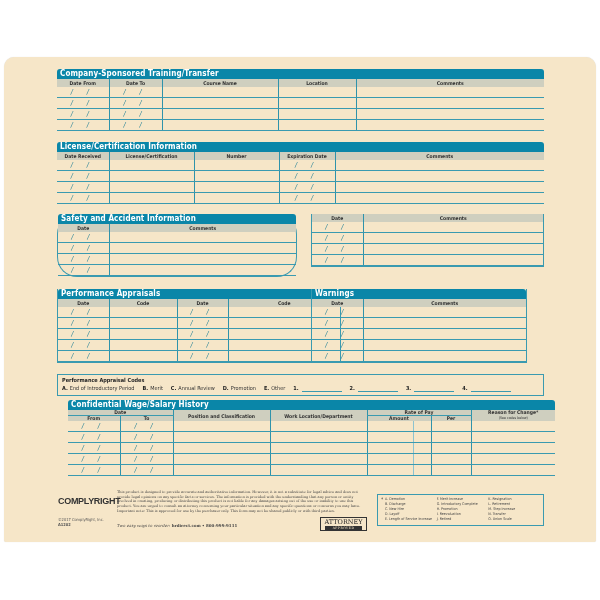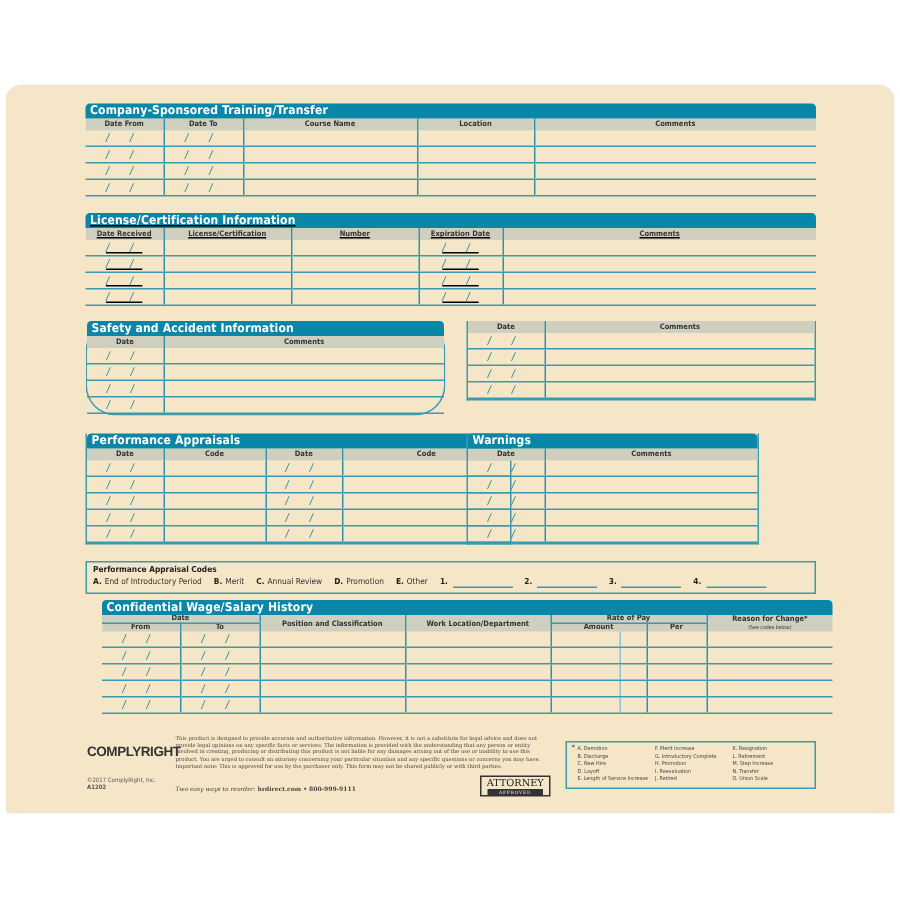--- a/index.html
+++ b/index.html
@@ -79,21 +79,21 @@
           <td><span class="slashes">/ /</span></td>
           <td class="vl"><span class="slashes">/ /</span></td>
           <td class="vl"></td>
           <td class="vl"></td>
           <td class="vl"></td>
         </tr>
       </tbody>
     </table>
 </div>
 
-<div class="sec" style="left:57px;top:142px;width:487px;text-decoration:underline;">
+<div class="sec" style="left:57px;top:142px;width:487px;">
   <div class="bar">License/Certification Information</div>
   <table class="grid" id="t-license">
     <colgroup>
         <col style="width:52px">
         <col style="width:85px">
         <col style="width:85px">
         <col style="width:56px">
         <col>
       </colgroup>
   <thead>
@@ -250,21 +250,21 @@
         <tr>
           <td><span class="slashes">/ /</span></td>
           <td class="vl"></td>
           <td class="vl"><span class="slashes">/ /</span></td>
           <td class="vl"></td>
         </tr>
       </tbody>
     </table>
 </div>
 
-<div class="sec boxed" style="left:311px;top:289px;width:195px;">
+<div class="sec boxed" style="left:311px;top:289px;width:216px;">
   <div class="bar">Warnings</div>
   <table class="grid" id="t-warnings">
     <colgroup>
         <col style="width:51px">
         <col>
       </colgroup>
   <thead>
         <tr>
           <th>Date</th>
           <th class="vl">Comments</th>

